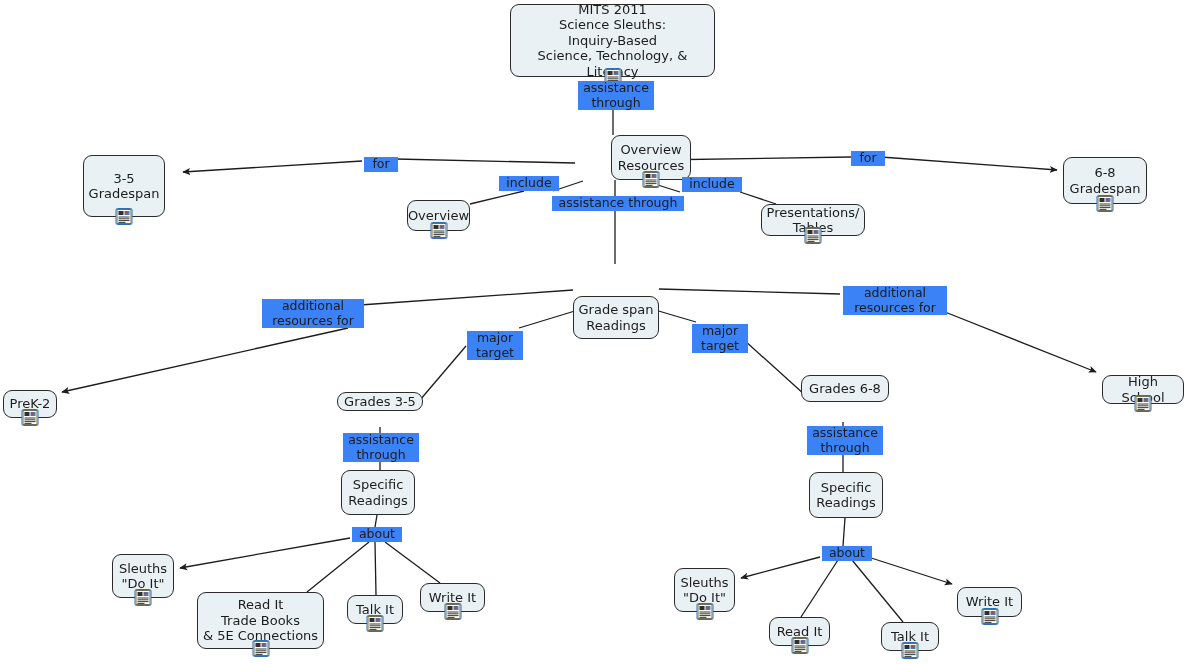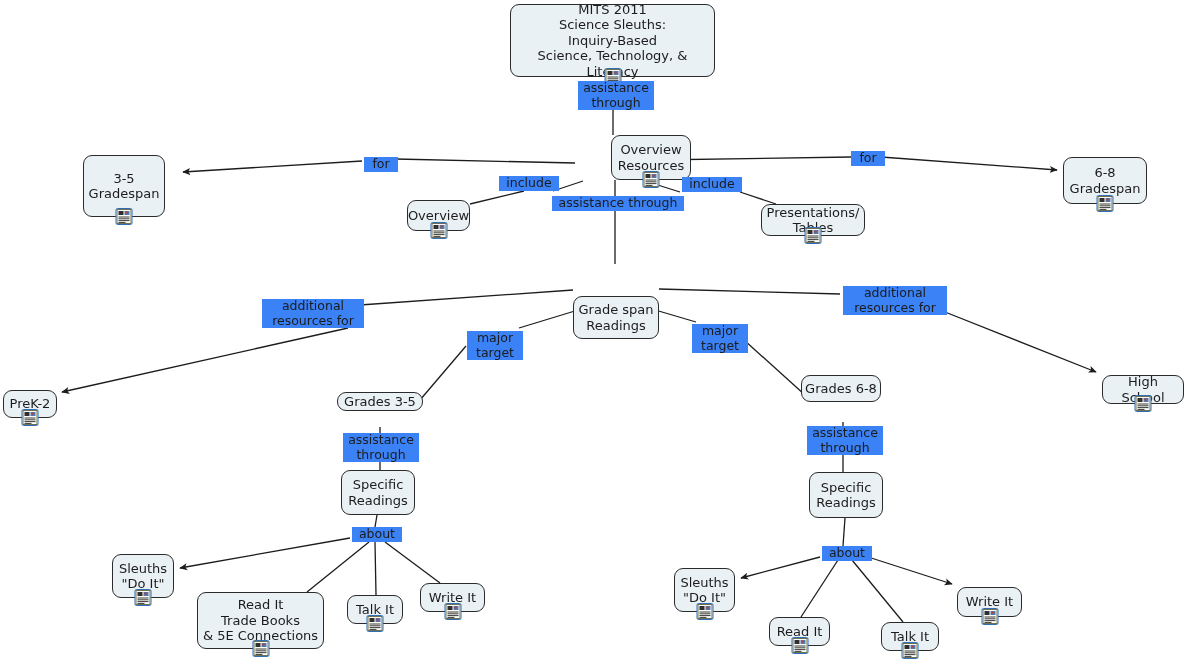--- a/index.html
+++ b/index.html
@@ -206,21 +206,21 @@
             <rect x="0.5" y="0.5" width="14" height="14" fill="#fdfdf6" stroke="#6f6f55" stroke-width="1"></rect>
             <rect x="2" y="2" width="5" height="4" fill="#2f2f2f"></rect>
             <rect x="8" y="2" width="5" height="4" fill="#4d79b5"></rect>
             <rect x="9" y="2.6" width="2" height="2" fill="#c23b2e"></rect>
             <rect x="2" y="7.5" width="11" height="1" fill="#3a3a3a"></rect>
             <rect x="2" y="9.3" width="11" height="1" fill="#3a3a3a"></rect>
             <rect x="2" y="11.1" width="11" height="1" fill="#3a3a3a"></rect>
             <rect x="2" y="12.9" width="7" height="1" fill="#3a3a3a"></rect>
           </svg></span></div>
       <div class="node" style="left: 337px; top: 392px; width: 86px; height: 19px;"><span class="node-label">Grades 3-5</span></div>
-      <div class="node" style="left: 801px; top: 375px; width: 80px; height: 27px;"><span class="node-label">Grades 6-8</span></div>
+      <div class="node" style="left: 801px; top: 375px; width: 88px; height: 27px;"><span class="node-label">Grades 6-8</span></div>
       <div class="node" style="left: 341px; top: 470px; width: 74px; height: 45px;"><span class="node-label">Specific
 Readings</span></div>
       <div class="node" style="left: 809px; top: 472px; width: 74px; height: 46px;"><span class="node-label">Specific
 Readings</span></div>
       <div class="node" style="left: 112px; top: 554px; width: 62px; height: 44px;"><span class="node-label">Sleuths
 "Do It"</span><span class="node-icon"><svg viewBox="0 0 15 15" xmlns="http://www.w3.org/2000/svg">
             <rect x="0.5" y="0.5" width="14" height="14" fill="#fdfdf6" stroke="#6f6f55" stroke-width="1"></rect>
             <rect x="2" y="2" width="5" height="4" fill="#2f2f2f"></rect>
             <rect x="8" y="2" width="5" height="4" fill="#4d79b5"></rect>
             <rect x="9" y="2.6" width="2" height="2" fill="#c23b2e"></rect>

